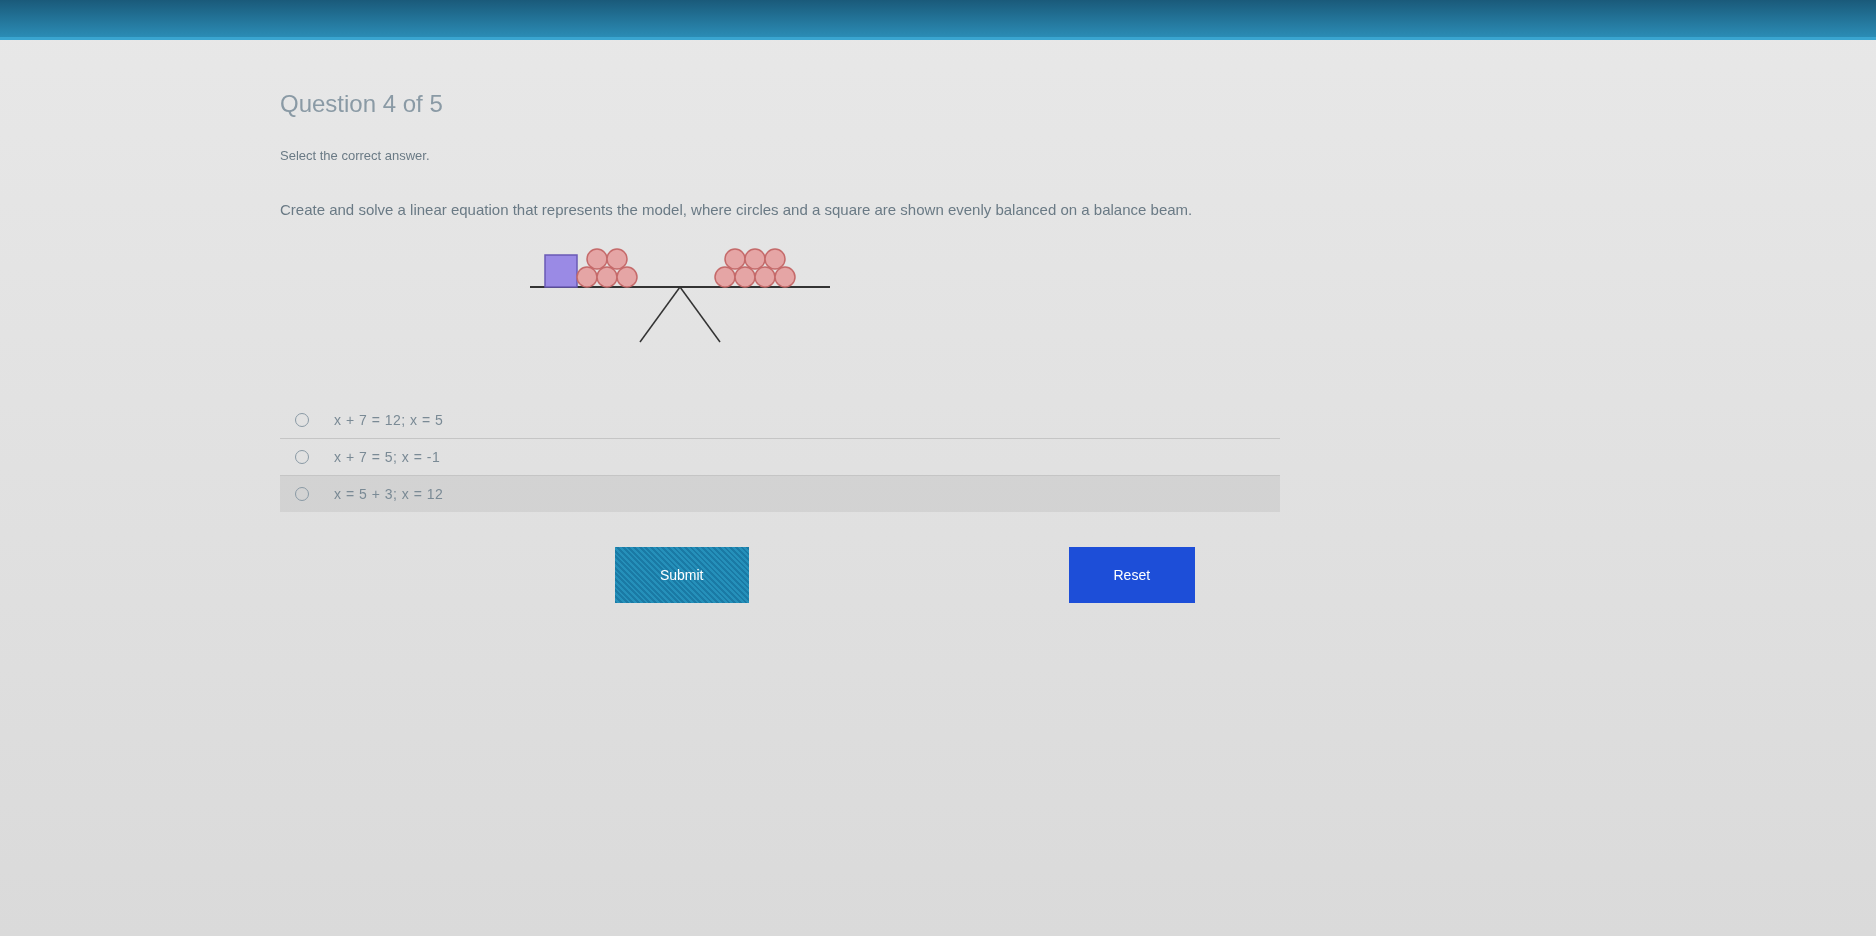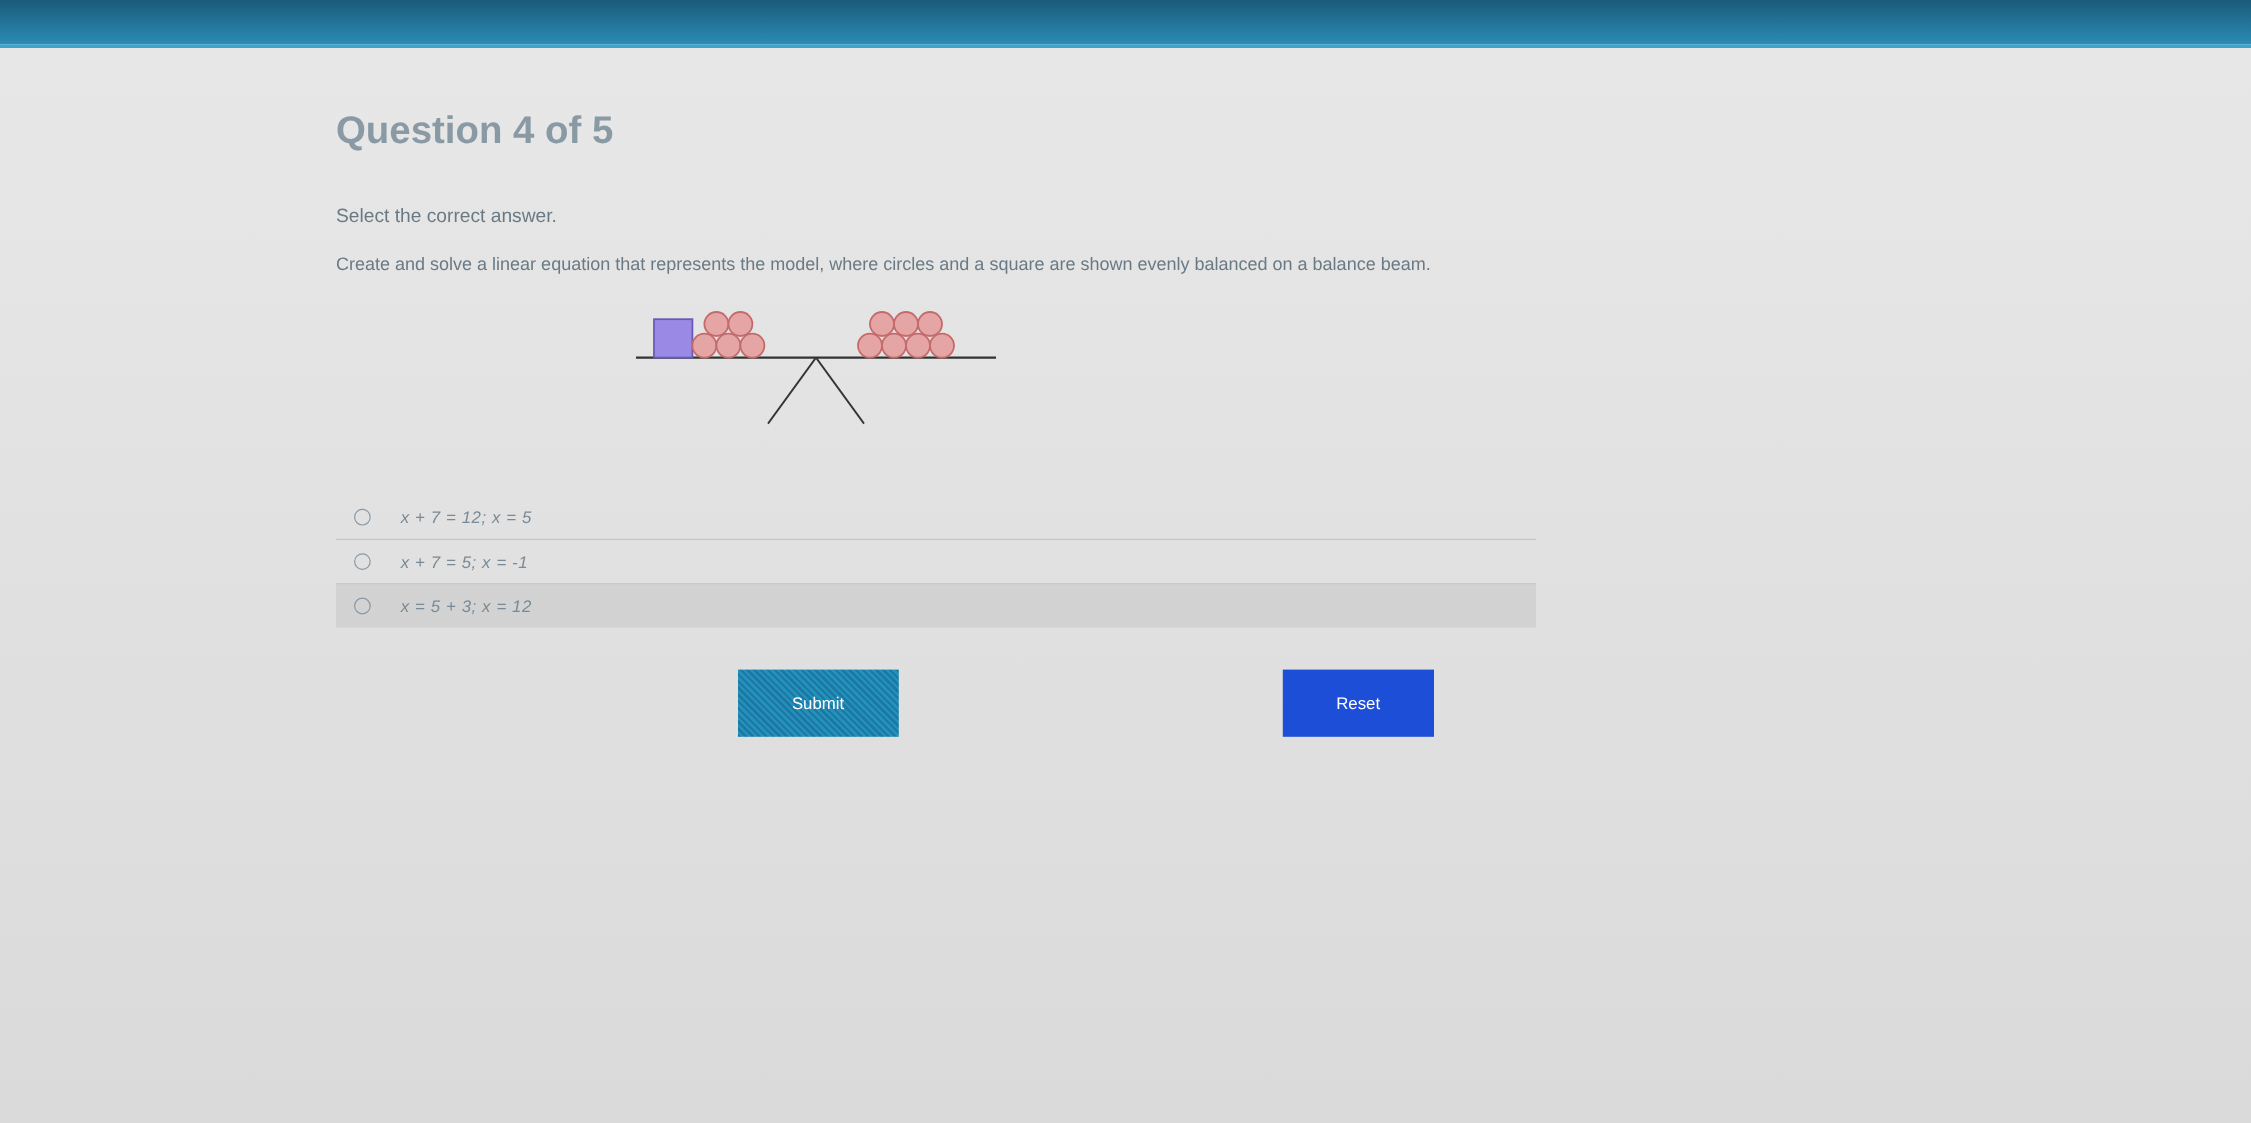--- a/index.html
+++ b/index.html
@@ -15,29 +15,29 @@
     .top-bar {
       height: 40px;
       background: linear-gradient(to bottom, #1a5a7a, #2b8cb5);
       border-bottom: 3px solid #3aa5d0;
     }
     .content {
       padding: 50px 0 0 280px;
       max-width: 1400px;
     }
     .question-title {
-      font-size: 32px;
+      font-size: 24px;
       color: #8a9aa5;
-      font-weight: 700;
-      margin-bottom: 45px;
+      font-weight: 400;
+      margin-bottom: 30px;
     }
     .instruction {
       color: #6a7a85;
-      font-size: 16px;
-      margin-bottom: 20px;
+      font-size: 13px;
+      margin-bottom: 36px;
     }
     .question-text {
       color: #6a7a85;
       font-size: 15px;
       line-height: 1.5;
       max-width: 1050px;
     }
     .diagram {
       display: flex;
       justify-content: center;
@@ -66,21 +66,20 @@
     }
     .radio {
       width: 14px;
       height: 14px;
       border: 1.5px solid #8a9aa5;
       border-radius: 50%;
       margin-right: 25px;
       flex-shrink: 0;
     }
     .option-text {
-      font-style: italic;
       letter-spacing: 0.5px;
     }
     .cursor-icon {
       display: inline-block;
       margin-left: 3px;
       font-size: 12px;
     }
     .buttons {
       display: flex;
       justify-content: center;

